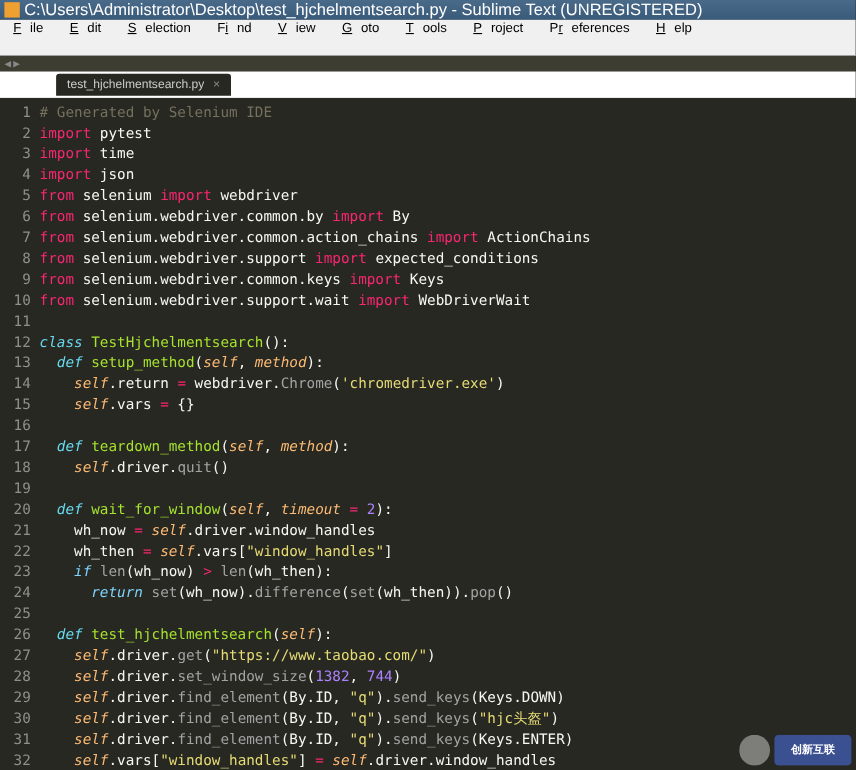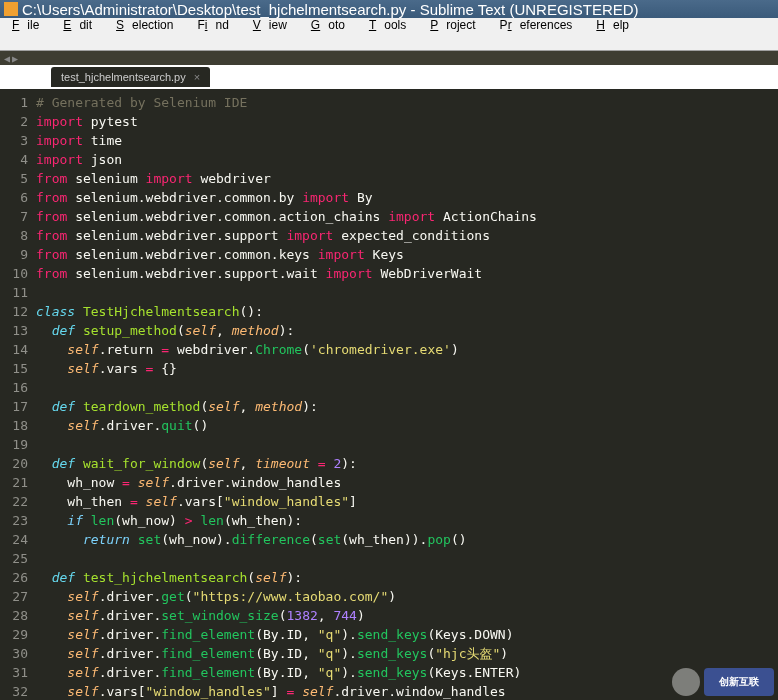--- a/index.html
+++ b/index.html
@@ -18,21 +18,21 @@
 .gutter { background:#272822; color:#90908a; text-align:right; padding:4px 8px 4px 4px; user-select:none; min-width:36px; }
 .gutter div { height:19px; line-height:19px; }
 .code { padding:4px 0; flex:1; overflow:hidden; }
 .code .line { height:19px; line-height:19px; white-space:pre; }
 .c-comment { color:#75715e; }
 .c-keyword { color:#f92672; }
 .c-keyword-i { color:#7dd3fc; font-style:italic; }
 .c-storage { color:#66d9ef; font-style:italic; }
 .c-funcname { color:#a6e22e; }
 .c-classname { color:#a6e22e; }
-.c-builtin { color:#22c55e; }
+.c-builtin { color:#a3a3a3; }
 .c-param { color:#fdba74; font-style:italic; }
 .c-string { color:#e6db74; }
 .c-number { color:#ae81ff; }
 .c-op { color:#f92672; }
 .c-punct { color:#f8f8f2; }
 .c-ident { color:#f8f8f2; }
 .watermark { position:fixed; right:4px; bottom:4px; display:flex; gap:4px; align-items:center;font-weight:bold; }
 .wm-bubble { width:28px; height:28px; border-radius:50%; background:rgba(255,255,255,0.4); }
 .wm-logo { width:70px; height:28px; background:rgba(80,120,255,0.5); border-radius:4px; color:#fff; font-size:10px; display:flex; align-items:center; justify-content:center; }
 </style>

